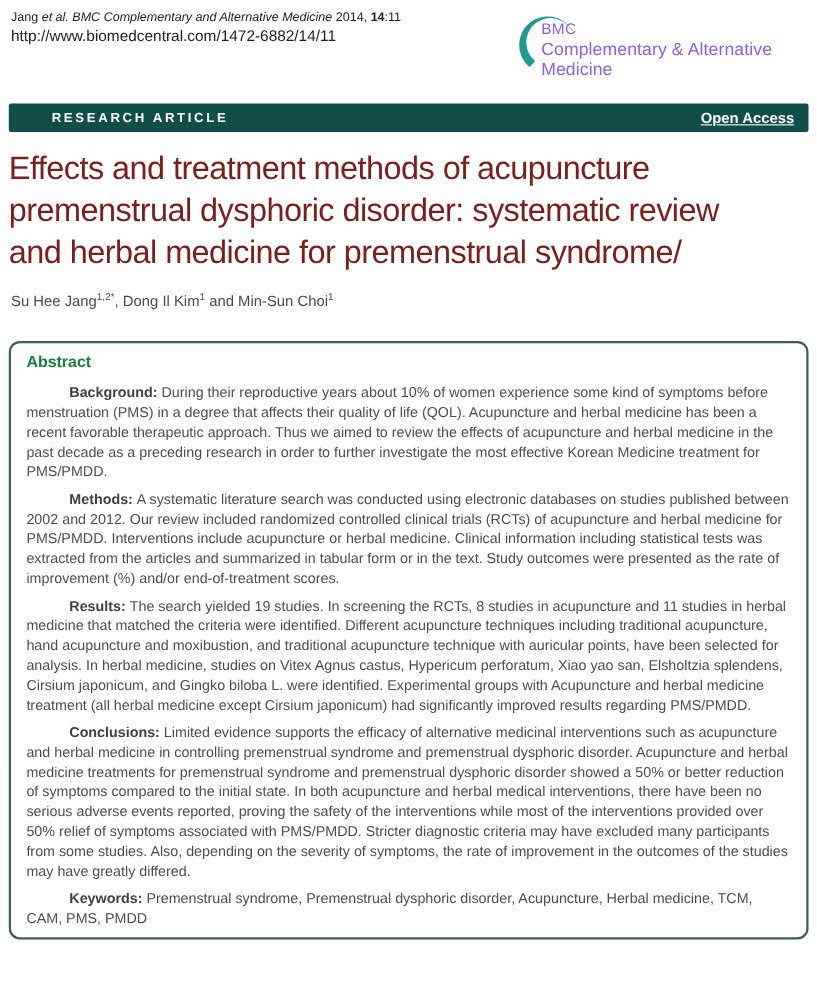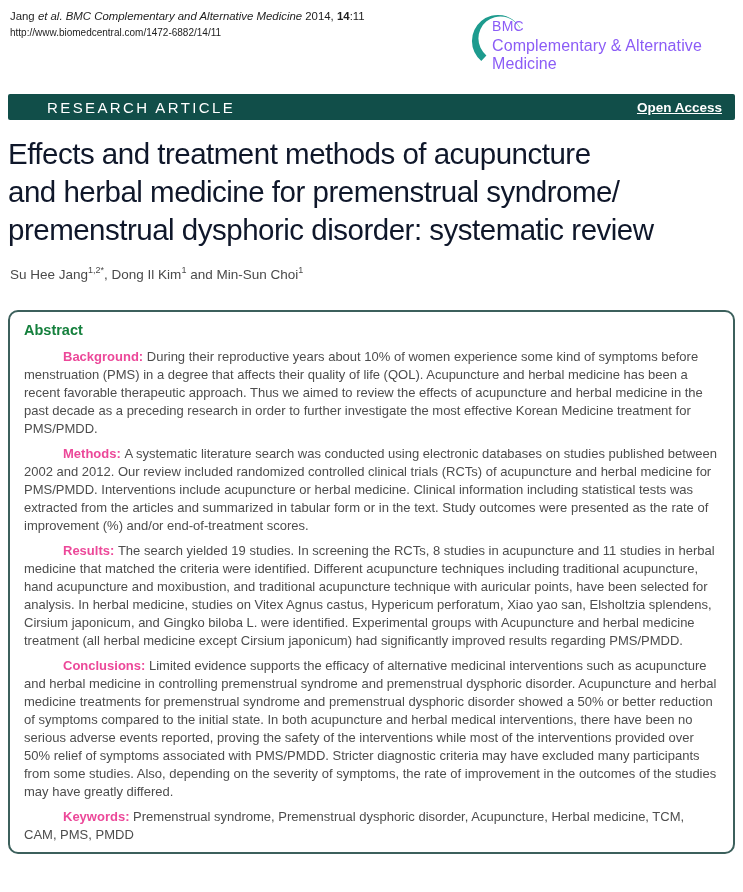--- a/index.html
+++ b/index.html
@@ -14,43 +14,43 @@
     border-radius:10px;
   }
   
   .hdr { position:relative; height:94px; }
   .citation {
     position:absolute; left:10px; top:9px;
     font-size:11.4px; line-height:15.5px; color:#1d1d1d;
   }
   .citation i { font-style:italic; }
   .citation b { font-weight:bold; }
-  .url-line { font-size:10px; color:#1d1d1d; }
+  .url-line { font-size:14px; color:#1d1d1d; }
   .logo {
     position:absolute; top:5px; right:5px;
     width:272px; height:58px;
   }
   .logo svg { position:absolute; left:0; top:2px; }
   .logo-text { position:absolute; left:26px; top:13px; color:#8b5cf6; }
   .logo-line1 { font-size:14px; letter-spacing:.3px; }
   .logo-line2 { font-size:16px; margin-top:3px; letter-spacing:.1px; }
   
   .banner {
     margin:0 8px; height:26px;
     background:#114e49; border-radius:2px;
     display:flex; align-items:center; justify-content:space-between;
     padding:0 13px; color:#ffffff;
   }
-  .banner-left  { font-size:15px; font-weight:normal; letter-spacing:2.4px;padding-left:26px; }
+  .banner-left  { font-size:12px; font-weight:bold; letter-spacing:2.4px;padding-left:26px; }
   .banner-right { font-size:13.5px; font-weight:bold;text-decoration:underline; }
   
   .title {
     margin:15px 8px 0 8px;
     font-size:29.5px; line-height:38px; font-weight:400;
-    letter-spacing:-0.5px; color:#0f172a;
+    letter-spacing:-0.5px; color:#7f1d1d;
   }
   .title div { white-space:nowrap; }
   .authors {
     margin:16px 8px 0 10px;
     font-size:13.5px; color:#4a4a4a;
   }
   .authors sup { font-size:9px; color:#4a4a4a; }
   
   .abstract-box {
     margin:28px 8px 0 8px;
@@ -61,21 +61,21 @@
   }
   .abstract-heading {
     font-size:14.5px; font-weight:bold; color:#15803d;
     margin-bottom:10px;
   }
   .abstract-box p {
     font-size:13px; line-height:18px; color:#4d4d4d;
     margin-bottom:7px;
   }
   .abstract-box p:last-child { margin-bottom:0; }
-  .abstract-box p b { color:#ec4899;padding-left:39px; }
+  .abstract-box p b { color:#404040;padding-left:39px; }
 </style>
 </head>
 <body>
 
 <div class="page">
 
   <div class="hdr">
     <div class="citation">
       <div><span>Jang</span> <i>et al. BMC Complementary and Alternative Medicine</i> <span>2014,</span> <b>14</b><span>:11</span></div>
       <div class="url-line">http://www.biomedcentral.com/1472-6882/14/11</div>
@@ -92,22 +92,22 @@
     </div>
   </div>
 
   <div class="banner">
     <span class="banner-left">RESEARCH ARTICLE</span>
     <span class="banner-right">Open Access</span>
   </div>
 
   <h1 class="title">
     <div>Effects and treatment methods of acupuncture</div>
+    <div>premenstrual dysphoric disorder: systematic review</div>
     <div>and herbal medicine for premenstrual syndrome/</div>
-    <div>premenstrual dysphoric disorder: systematic review</div>
   </h1>
 
   <div class="authors"><span>Su Hee Jang</span><sup>1,2*</sup><span>, </span><span>Dong Il Kim</span><sup>1</sup><span> and </span><span>Min-Sun Choi</span><sup>1</sup></div>
 
   <section class="abstract-box">
     <div class="abstract-heading">Abstract</div>
     <div id="abstract-sections">
         <p><b>Background: </b><span>During their reproductive years about 10% of women experience some kind of symptoms before menstruation (PMS) in a degree that affects their quality of life (QOL). Acupuncture and herbal medicine has been a recent favorable therapeutic approach. Thus we aimed to review the effects of acupuncture and herbal medicine in the past decade as a preceding research in order to further investigate the most effective Korean Medicine treatment for PMS/PMDD.</span></p>
         <p><b>Methods: </b><span>A systematic literature search was conducted using electronic databases on studies published between 2002 and 2012. Our review included randomized controlled clinical trials (RCTs) of acupuncture and herbal medicine for PMS/PMDD. Interventions include acupuncture or herbal medicine. Clinical information including statistical tests was extracted from the articles and summarized in tabular form or in the text. Study outcomes were presented as the rate of improvement (%) and/or end-of-treatment scores.</span></p>
         <p><b>Results: </b><span>The search yielded 19 studies. In screening the RCTs, 8 studies in acupuncture and 11 studies in herbal medicine that matched the criteria were identified. Different acupuncture techniques including traditional acupuncture, hand acupuncture and moxibustion, and traditional acupuncture technique with auricular points, have been selected for analysis. In herbal medicine, studies on Vitex Agnus castus, Hypericum perforatum, Xiao yao san, Elsholtzia splendens, Cirsium japonicum, and Gingko biloba L. were identified. Experimental groups with Acupuncture and herbal medicine treatment (all herbal medicine except Cirsium japonicum) had significantly improved results regarding PMS/PMDD.</span></p>

